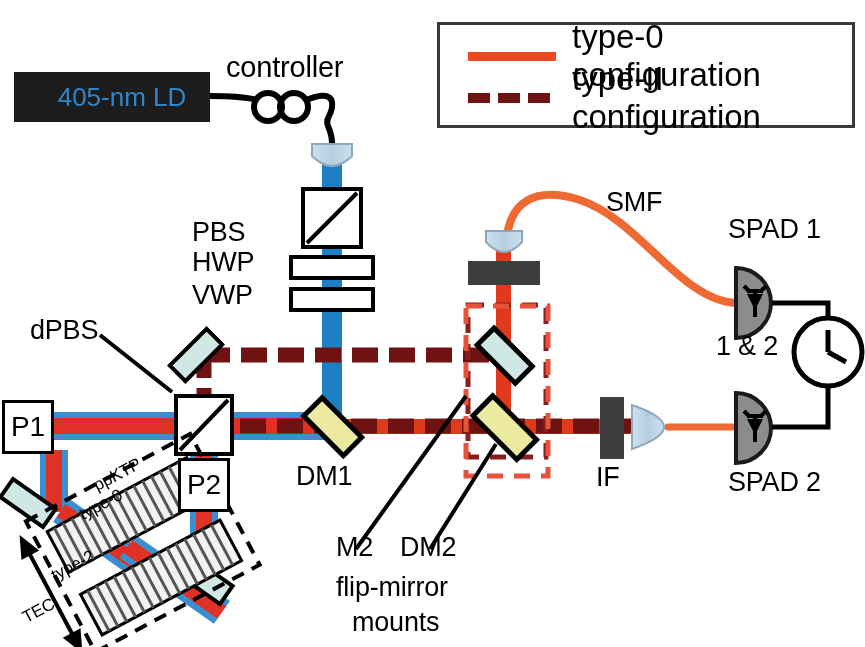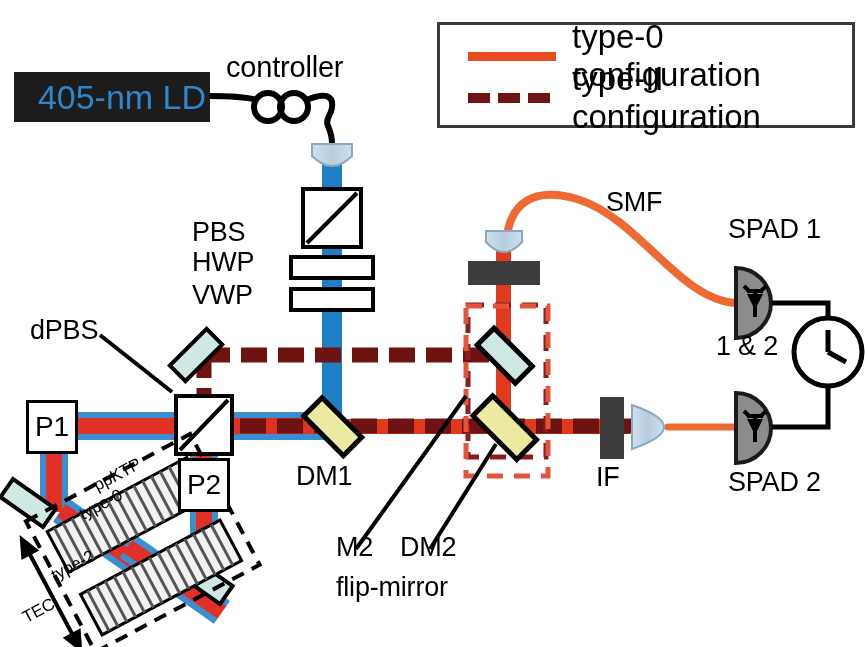--- a/index.html
+++ b/index.html
@@ -40,21 +40,21 @@
     position: absolute;
     left: 14px; top: 72px;
     width: 196px; height: 50px;
     background: #1c1c1c;
     display: flex;
     align-items: center;
     justify-content: center;
   }
   #ld-box .ld-text {
     color: #2f86cc;
-    font-size: 34px;
+    font-size: 26px;
     font-family: "Liberation Sans", sans-serif;
     letter-spacing: 0px;
     margin-left: 20px;
   }
 
   
   #legend {
     position: absolute;
     left: 437px; top: 22px;
     width: 418px; height: 106px;
@@ -84,21 +84,21 @@
     position: absolute;
     background: #ffffff;
     border: 3px solid #000000;
     box-sizing: border-box;
     display: flex;
     align-items: center;
     justify-content: center;
     font-size: 28px;
     color: #000;
   }
-  #p1-box { left: 2px;   top: 400px; width: 52px; height: 54px; margin-left: 24px; }
+  #p1-box { left: 2px;   top: 400px; width: 52px; height: 54px; }
   #p2-box { left: 178px; top: 458px; width: 52px; height: 54px; }
 
   
   #watermark {
     position: absolute;
     left: 588px; top: 578px;
     font-size: 24px;
     color: #e3e3e3;
     letter-spacing: 1px;
     font-family: "DejaVu Sans", sans-serif;
@@ -365,20 +365,21 @@
 
   <div class="lbl lbl-small" style="left:92px; top:466px; transform:rotate(-28deg);">ppKTP</div>
   <div class="lbl lbl-small" style="left:78px; top:496px; transform:rotate(-28deg);">type-0</div>
   <div class="lbl lbl-small" style="left:50px; top:557px; transform:rotate(-28deg);">type-2</div>
   <div class="lbl lbl-small" style="left:22px; top:602px; transform:rotate(-28deg);">TEC</div>
 
   <div class="lbl lbl-mid" style="left:296px; top:462px;">DM1</div>
   <div class="lbl lbl-mid" style="left:336px; top:533px;">M2</div>
   <div class="lbl lbl-mid" style="left:400px; top:533px;">DM2</div>
   <div class="lbl lbl-mid" style="left:336px; top:573px;">flip-mirror</div>
+  <div class="lbl lbl-mid" style="left:352px; top:608px;">mounts</div>
 
   <div class="lbl lbl-mid" style="left:596px; top:463px;">IF</div>
   <div class="lbl lbl-mid" style="left:606px; top:188px;text-align:right;">SMF</div>
   <div class="lbl lbl-mid" style="left:728px; top:215px;">SPAD 1</div>
   <div class="lbl lbl-mid" style="left:728px; top:468px;">SPAD 2</div>
   <div class="lbl lbl-mid" style="left:716px; top:332px;">1 &amp; 2</div>
 
 
 </div>
 

